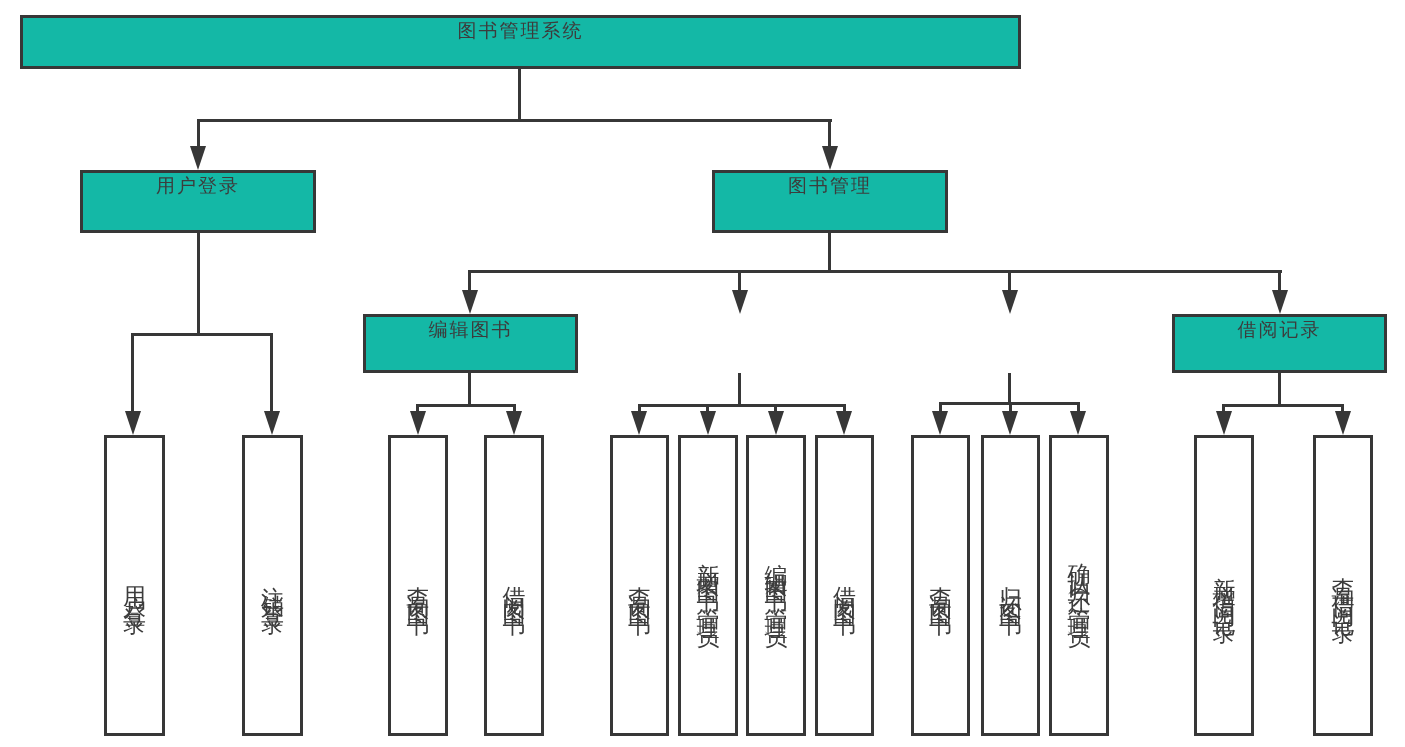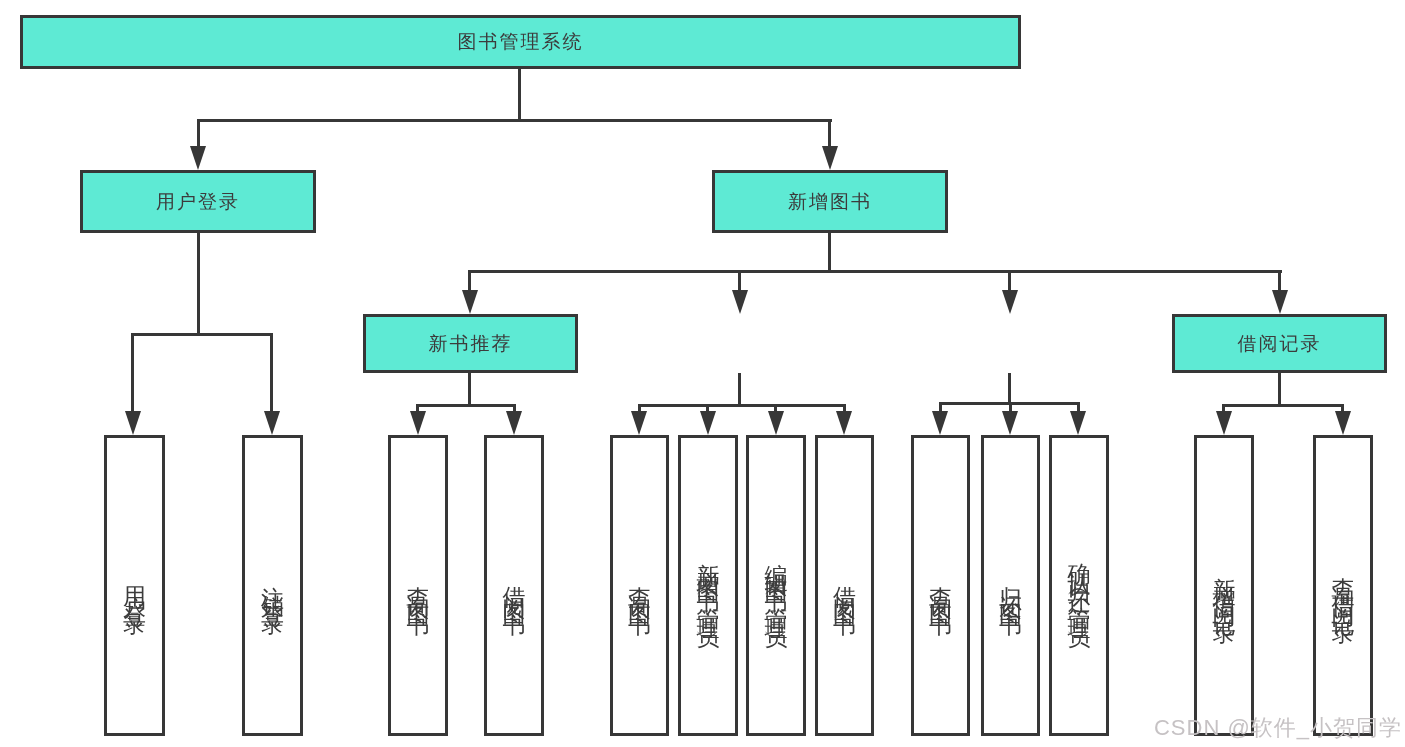--- a/index.html
+++ b/index.html
@@ -13,23 +13,23 @@
     width: 1405px;
     height: 747px;
     background: #ffffff;
     overflow: hidden;
   }
   
   .hbox {
     position: absolute;
     box-sizing: border-box;
     border: 3px solid #373737;
-    background: #5eead4;
+    background: #14b8a6;
     display: flex;
-    align-items: center;
+    align-items: flex-start;
     justify-content: center;
     color: #3c3c3c;
     font-size: 19px;
     letter-spacing: 2px;
     white-space: nowrap;
   }
   
   .vbox {
     position: absolute;
     box-sizing: border-box;
@@ -78,25 +78,25 @@
 
   <div class="hbox" style="left:20px; top:15px; width:1001px; height:54px;">
     <span>图书管理系统</span>
   </div>
 
   <div class="hbox" style="left:80px; top:170px; width:236px; height:63px;">
     <span>用户登录</span>
   </div>
 
   <div class="hbox" style="left:712px; top:170px; width:236px; height:63px;">
-    <span>新增图书</span>
+    <span>图书管理</span>
   </div>
 
   <div class="hbox" style="left:363px; top:314px; width:215px; height:59px;">
-    <span>新书推荐</span>
+    <span>编辑图书</span>
   </div>
 
 
 
   <div class="hbox" style="left:1172px; top:314px; width:215px; height:59px;">
     <span>借阅记录</span>
   </div>
 
   <div class="vbox" style="left:104px; top:435px; width:61px; height:301px;">
     <span class="vtext">用户登录</span>
@@ -202,15 +202,14 @@
   <div class="cline" style="left:1077px; top:402px; width:3px; height:12px;"></div>
   <div class="arrow" style="left:1070px; top:411px;"></div>
 
   <div class="cline" style="left:1278px; top:373px; width:3px; height:34px;"></div>
   <div class="cline" style="left:1222px; top:404px; width:122px; height:3px;"></div>
   <div class="cline" style="left:1222px; top:404px; width:3px; height:10px;"></div>
   <div class="arrow" style="left:1216px; top:411px;"></div>
   <div class="cline" style="left:1341px; top:404px; width:3px; height:10px;"></div>
   <div class="arrow" style="left:1335px; top:411px;"></div>
 
-  <div class="watermark">CSDN @软件_小贺同学</div>
 
 </div>
 
 </body></html>

